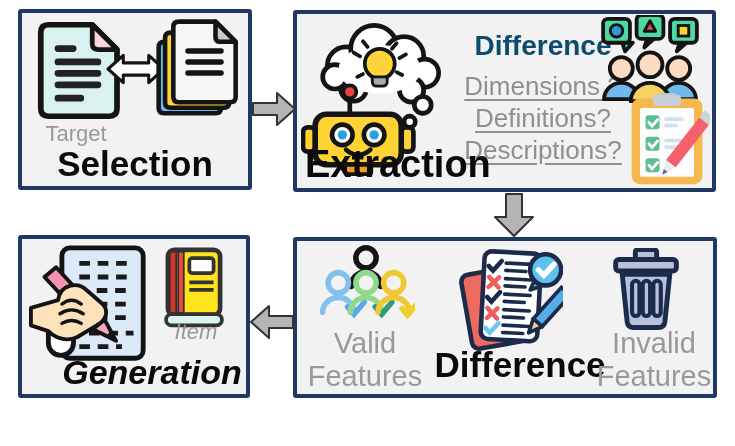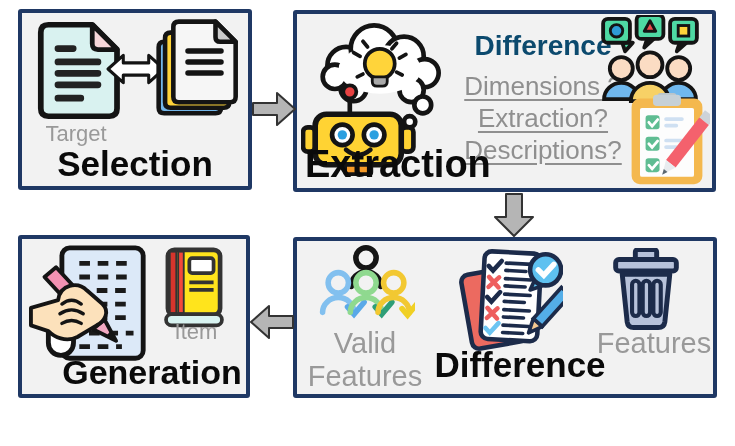--- a/index.html
+++ b/index.html
@@ -1,21 +1,21 @@
 <!DOCTYPE html>
 <html><head>
 <meta charset="utf-8">
 <style>
   * { margin:0; padding:0; box-sizing:border-box; }
   html,body { background:#ffffff; font-family:"Liberation Sans", sans-serif; }
   .canvas { position:relative; width:735px; height:446px; background:#ffffff; overflow:hidden; }
   .box { position:absolute; background:#f2f2f2; border:4px solid #1f3864; border-radius:3px; }
   .box-selection  { left:18px;  top:9px;   width:234px; height:181px; }
   .box-extraction { left:293px; top:10px;  width:423px; height:182px; }
-  .box-generation { left:18px;  top:235px; width:232px; height:163px; }
+  .box-generation { left:18px;  top:235px; width:232px; height:163px;font-style:italic; }
   .box-validation { left:293px; top:237px; width:424px; height:161px; }
   .abs { position:absolute; }
   .stage-title { position:absolute; font-weight:bold; color:#0a0a0a; text-align:center; }
   .lbl { position:absolute; text-align:center; font-size:22px; color:#999999; }
   .q-block { position:absolute; left:146px; top:16px; width:200px; text-align:center; }
   .q-heading { font-size:28px; font-weight:bold; color:#0c4a6e; margin-bottom:8px; }
   .q-line { font-size:26px; color:#8f8f8f; line-height:32px; text-decoration:underline; text-underline-offset:4px; }
   .feat { position:absolute; width:120px; text-align:center; font-size:29px; line-height:33px; color:#999999; }
   .flow-arrow { position:absolute; }
 </style>
@@ -79,21 +79,21 @@
         <circle cx="78" cy="126" r="11" fill="#ffffff" stroke="#141414" stroke-width="5"></circle>
         <circle cx="78" cy="126" r="5" fill="#2a9fe0"></circle>
         <path d="M48 142 q13 11 26 0" fill="none" stroke="#141414" stroke-width="5" stroke-linecap="round"></path>
         <rect x="47" y="158" width="28" height="10" rx="2" fill="#f59a28" stroke="#141414" stroke-width="4"></rect>
       </g>
     </svg>
 
     <div class="q-block">
       <div class="q-heading">Difference</div>
       <div class="q-line">Dimensions ?</div>
-      <div class="q-line">Extraction?</div>
+      <div class="q-line">Definitions?</div>
       <div class="q-line">Descriptions?</div>
     </div>
 
     <svg class="abs" style="left:300px; top:1px;" width="106" height="88" viewBox="0 0 110 92">
       <g stroke="#141414" stroke-width="4" stroke-linejoin="round">
         <path d="M26 29 l3 9 l8 -9 z" fill="#4ed9a3"></path>
         <path d="M52 25 l-3 9 l10 -9 z" fill="#4ed9a3"></path>
         <path d="M86 29 l-3 9 l10 -9 z" fill="#4ed9a3"></path>
         <rect x="6" y="4" width="28" height="25" rx="5" fill="#4ed9a3"></rect>
         <rect x="41" y="0" width="28" height="25" rx="5" fill="#4ed9a3"></rect>
@@ -236,20 +236,21 @@
         <path d="M17 32 h58 l-6 58 q-1 7 -8 7 h-30 q-7 0 -8 -7 z"></path>
       </g>
       <g fill="none" stroke="#1c2b4a" stroke-width="5">
         <rect x="29" y="40" width="9" height="43" rx="4.5"></rect>
         <rect x="42" y="40" width="9" height="43" rx="4.5"></rect>
         <rect x="55" y="40" width="9" height="43" rx="4.5"></rect>
       </g>
     </svg>
 
     <div class="feat" style="left:297px; top:86px;">
+      <div>Invalid</div>
       <div>Features</div>
     </div>
   </section>
 
   <svg class="flow-arrow" style="left:252px; top:92px;" width="45" height="34" viewBox="0 0 45 34">
     <polygon points="1,11 25,11 25,1 43,17 25,33 25,23 1,23" fill="#b5b5b5" stroke="#333333" stroke-width="2" stroke-linejoin="round"></polygon>
   </svg>
 
   <svg class="flow-arrow" style="left:494px; top:193px;" width="40" height="44" viewBox="0 0 40 44">
     <polygon points="12,1 28,1 28,24 39,24 20,43 1,24 12,24" fill="#b5b5b5" stroke="#333333" stroke-width="2" stroke-linejoin="round"></polygon>

